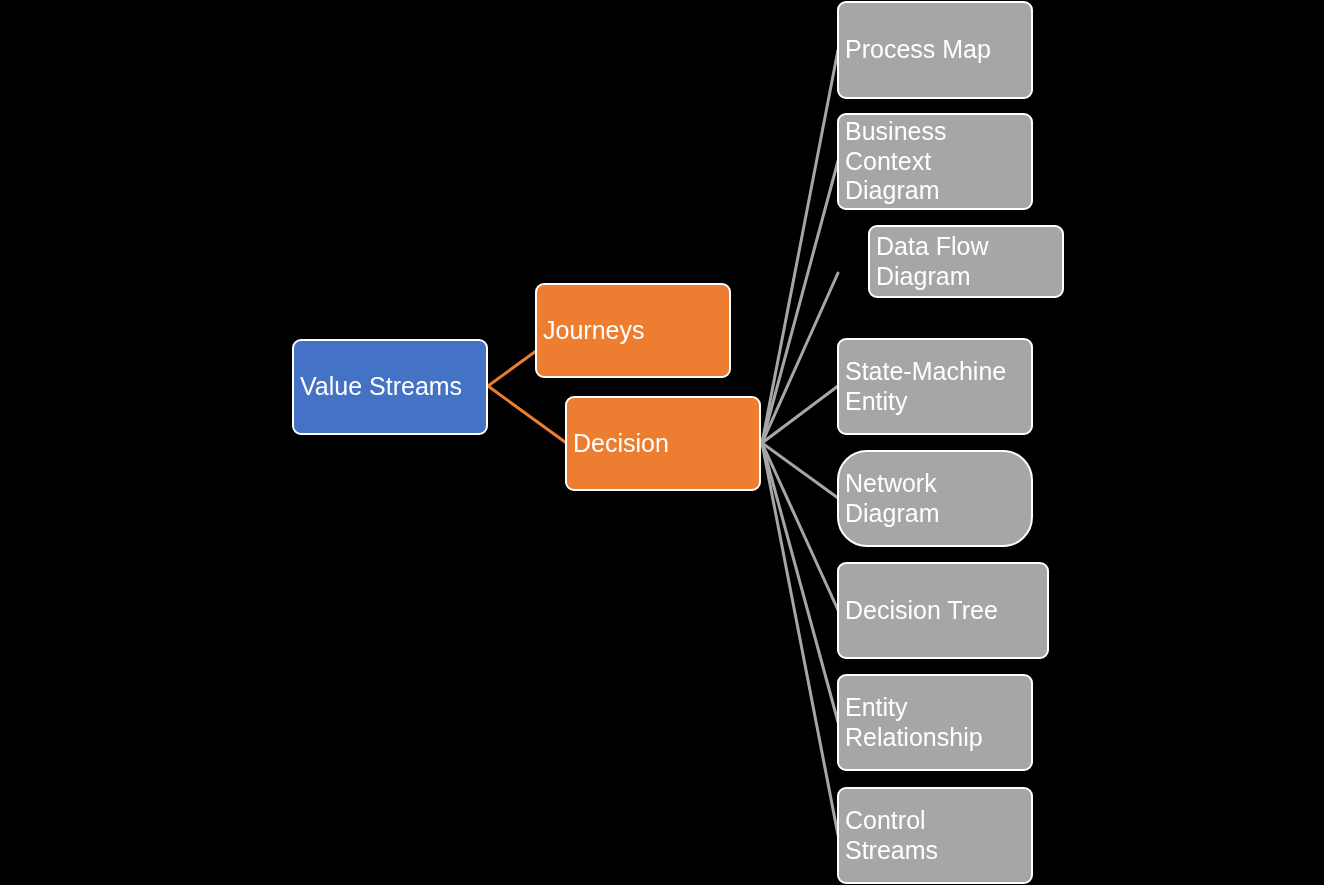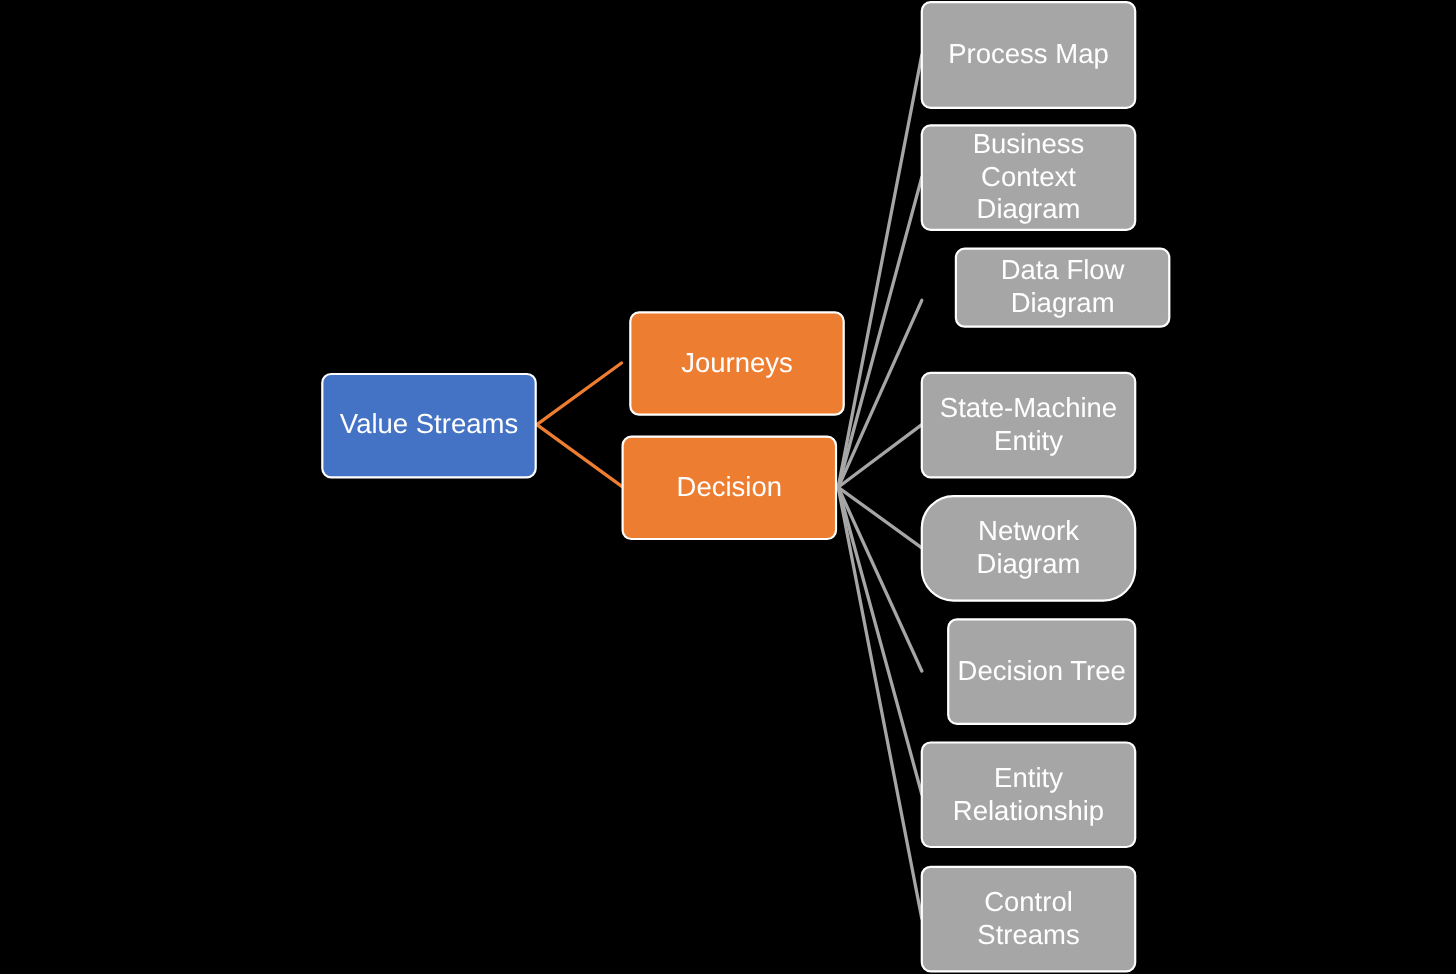--- a/index.html
+++ b/index.html
@@ -23,21 +23,21 @@
     width: 1324px;
     height: 885px;
     pointer-events: none;
   }
   .node {
     position: absolute;
     box-sizing: border-box;
     display: flex;
     align-items: center;
     justify-content: center;
-    text-align: center;
+    text-align: left;
     border-radius: 9px;
     border: 2px solid #FFFFFF;
     color: #FFFFFF;
     line-height: 1.18;
     padding: 2px 6px;
     z-index: 3;
   }
   .node-label {
     display: block;
     width: 100%;
@@ -71,21 +71,21 @@
       <line x1="762" y1="443" x2="838" y2="722" stroke="#A6A6A6" stroke-width="3" stroke-linecap="round"></line>
       <line x1="762" y1="443" x2="838" y2="835" stroke="#A6A6A6" stroke-width="3" stroke-linecap="round"></line>
       <line x1="488" y1="386" x2="565" y2="330" stroke="#ED7D31" stroke-width="3" stroke-linecap="round"></line>
       <line x1="488" y1="386" x2="565" y2="442" stroke="#ED7D31" stroke-width="3" stroke-linecap="round"></line>
     </svg>
 
   <div id="node-layer">
       <div class="node node-root" style="left: 292px; top: 339px; width: 196px; height: 96px;">
         <span class="node-label">Value Streams</span>
       </div>
-      <div class="node node-branch" style="left: 572px; top: 283px; width: 196px; height: 95px;">
+      <div class="node node-branch" style="left: 535px; top: 283px; width: 196px; height: 95px;">
         <span class="node-label">Journeys</span>
       </div>
       <div class="node node-branch" style="left: 565px; top: 396px; width: 196px; height: 95px;">
         <span class="node-label">Decision</span>
       </div>
       <div class="node node-leaf" style="left: 837px; top: 1px; width: 196px; height: 98px;">
         <span class="node-label">Process Map</span>
       </div>
       <div class="node node-leaf" style="left: 837px; top: 113px; width: 196px; height: 97px;">
         <span class="node-label">Business Context
@@ -96,21 +96,21 @@
 Diagram</span>
       </div>
       <div class="node node-leaf" style="left: 837px; top: 338px; width: 196px; height: 97px;">
         <span class="node-label">State-Machine
 Entity</span>
       </div>
       <div class="node node-leaf" style="left: 837px; top: 450px; width: 196px; height: 97px; border-radius: 30px;">
         <span class="node-label">Network
 Diagram</span>
       </div>
-      <div class="node node-leaf" style="left: 837px; top: 562px; width: 172px; height: 97px; margin-left: 24px;">
+      <div class="node node-leaf" style="left: 837px; top: 562px; width: 212px; height: 97px;">
         <span class="node-label">Decision Tree</span>
       </div>
       <div class="node node-leaf" style="left: 837px; top: 674px; width: 196px; height: 97px;">
         <span class="node-label">Entity
 Relationship</span>
       </div>
       <div class="node node-leaf" style="left: 837px; top: 787px; width: 196px; height: 97px;">
         <span class="node-label">Control Streams</span>
       </div>
     </div>

